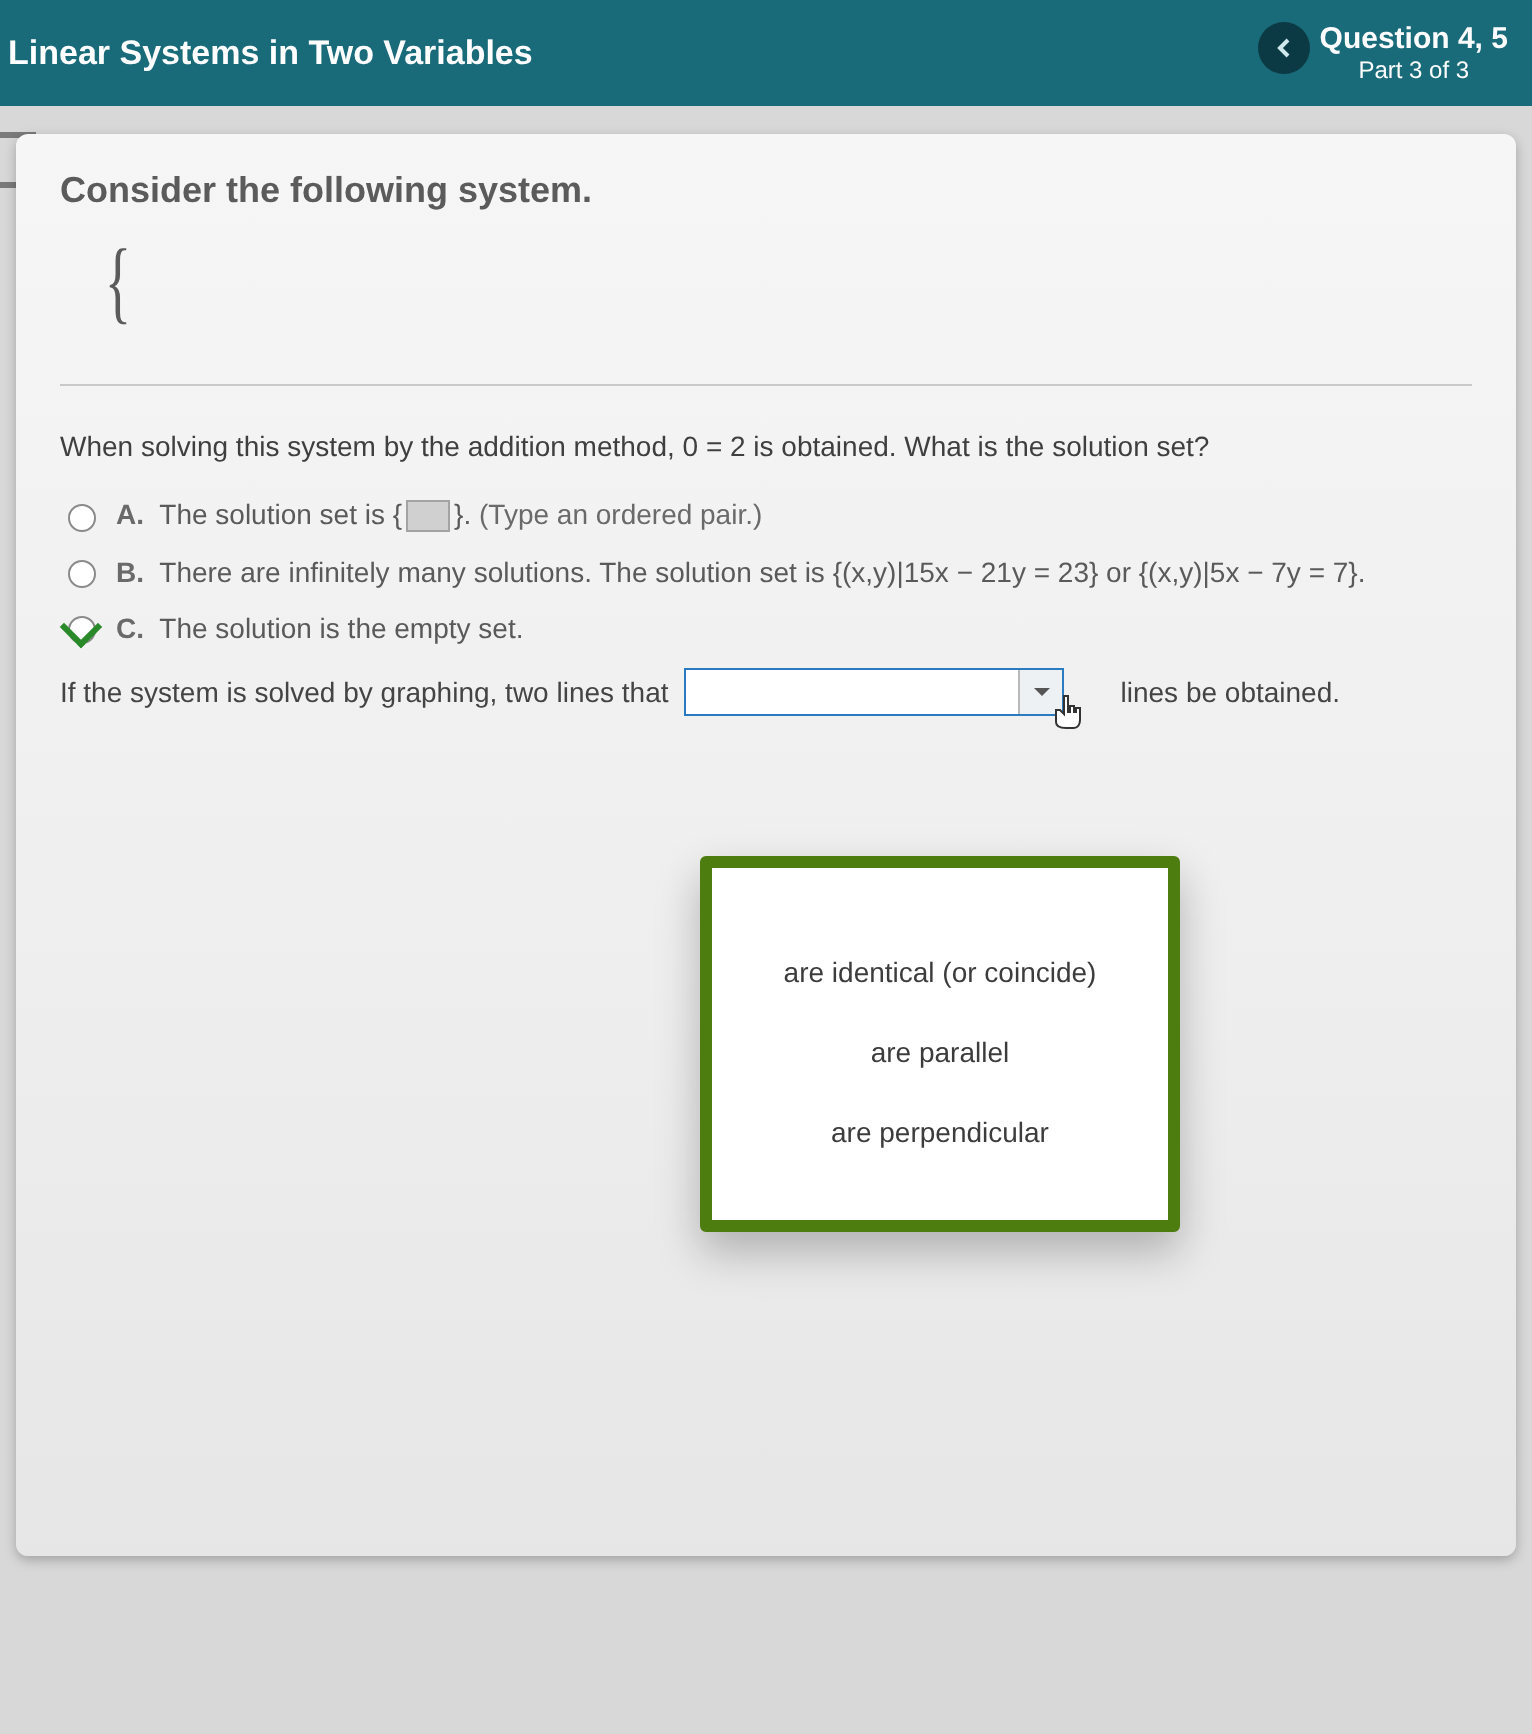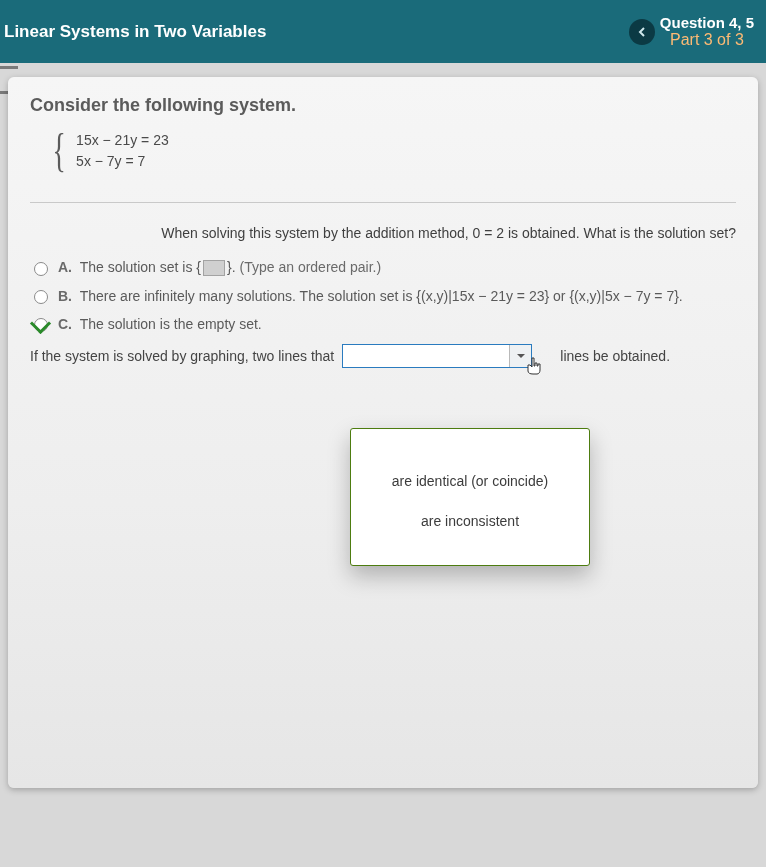--- a/index.html
+++ b/index.html
@@ -7,51 +7,50 @@
       font-family: Arial, Helvetica, sans-serif;
       background: #d8d8d8;
       width: 766px;
       height: 867px;
       overflow: hidden;
       position: relative;
     }
     .header {
       background: #1a6b7a;
       color: #fff;
-      height: 63px;
+      height: 53px;
       display: flex;
       align-items: center;
       justify-content: space-between;
       padding: 0 12px 0 0;
     }
     .header-title {
       font-size: 17px;
       font-weight: bold;
       padding-left: 4px;
     }
     .header-right {
       display: flex;
-      align-items: center;
       gap: 5px;
     }
     .chev-btn {
       width: 26px;
       height: 26px;
       border-radius: 50%;
       background: #0b3a44;
       display: flex;
       align-items: center;
       justify-content: center;
       color: #cfe8ec;
       cursor: pointer;
     }
     .chev-btn svg { width: 10px; height:10px; }
     .qinfo { text-align: left; color: #fff; }
     .qline1 { font-weight: bold; font-size: 15px; }
-    .qline2 { font-size: 16px; color: #fdba74; text-align:center; }
+    .qline2 { font-size: 12px; color: #ffffff; text-align:center; }
 
     .card {
       background: linear-gradient(180deg,#f6f6f6 0%, #eeeeee 60%, #e6e6e6 100%);
       margin: 14px 8px 0 8px;
       border-radius: 6px;
       box-shadow: 0 2px 6px rgba(0,0,0,.25);
       padding: 18px 22px 420px 22px;
       color: #4a4a4a;
       font-size: 14px;
       position: relative;
@@ -67,21 +66,21 @@
       font-size: 46px;
       line-height: 46px;
       color: #5b5b5b;
       margin-right: 6px;
       font-family: "Times New Roman", serif;
       transform: scaleX(0.6);
     }
     .eqs { color:#4a4a4a; font-size:14px; line-height:1.5; }
     .hr { border: none; border-top: 1px solid #c9c9c9; margin: 0 0 22px 0; }
 
-    .prompt { color:#3f3f3f; margin-bottom:18px; filter: blur(0.25px); text-align: right;}
+    .prompt { color:#3f3f3f; margin-bottom:18px; filter: blur(0.25px);}
     .choices { margin-left: 4px; }
     .choice { display:flex; align-items:center; gap:10px; margin-bottom:12px; color:#5a5a5a;}
     .radio {
       width:14px; height:14px; border:1.5px solid #8a8a8a; border-radius:50%;
       margin-top:2px; position:relative; flex-shrink:0; background:#fff;
     }
     .radio.checked::after {
       content:""; position:absolute; width:12px; height:12px; left:-2px; top:-3px;
       border:2px solid #2a8a2a; border-width:0 0 3px 3px; transform: rotate(-45deg);
     }
@@ -107,21 +106,21 @@
       display:flex; align-items:center; justify-content:center; background:#eef1f3;
       margin-left:auto;
     }
     .dd-arrow svg{ width:10px; height:10px; fill:#555;}
     .cursor-icon {
       position:relative; left:-14px; top:10px; width:16px; height:18px; pointer-events:none;
     }
 
     .dropdown-panel {
       position:absolute; left:350px; top:428px; width:240px;
-      background:#fff; border:1px solid #4d7c0f; border-radius:3px;
+      background:#fff; border:6px solid #4d7c0f; border-radius:3px;
       box-shadow: 0 10px 22px rgba(0,0,0,.25);
       padding:32px 12px 24px 12px;
     }
     .dropdown-panel .opt {
       text-align:center; color:#3c3c3c; padding:12px 4px; cursor:pointer; font-size:14px;
     }
 
     .left-edge {
       position:absolute; left:0; top:66px; width:18px; height:54px;
     }
@@ -150,24 +149,20 @@
   <div class="t"></div>
     <div class="b"></div>
 </div>
 
 <div class="card">
 
   <div class="intro">Consider the following system.</div>
 
   <div class="system">
     <div class="brace">{</div>
-    <div class="eqs">
-      <div>15x − 21y = 23</div>
-      <div>5x − 7y = 7</div>
-    </div>
   </div>
 
   <hr class="hr">
 
   <div class="prompt">When solving this system by the addition method, 0 = 2 is obtained. What is the solution set?</div>
 
   <div class="choices">
 
     <div class="choice">
       <div class="radio"></div>
@@ -208,14 +203,15 @@
     <svg class="cursor-icon" viewBox="0 0 16 18">
       <path d="M6 1 L6 10 L4 8 L2 8 L2 14 C2 16 4 17 7 17 L11 17 C13 17 14 15 14 13 L14 7 L12 7 L12 9 L11 9 L11 6 L9 6 L9 9 L8 9 L8 1 Z" fill="#fff" stroke="#333" stroke-width="1"></path>
     </svg>
     <span>lines be obtained.</span>
   </div>
 
 </div>
 
 <div class="dropdown-panel">
   <div class="opt">are identical (or coincide)</div>
-  <div class="opt">are inconsistent</div>
+  <div class="opt">are parallel</div>
+  <div class="opt">are perpendicular</div>
 </div>
 
 </body></html>

